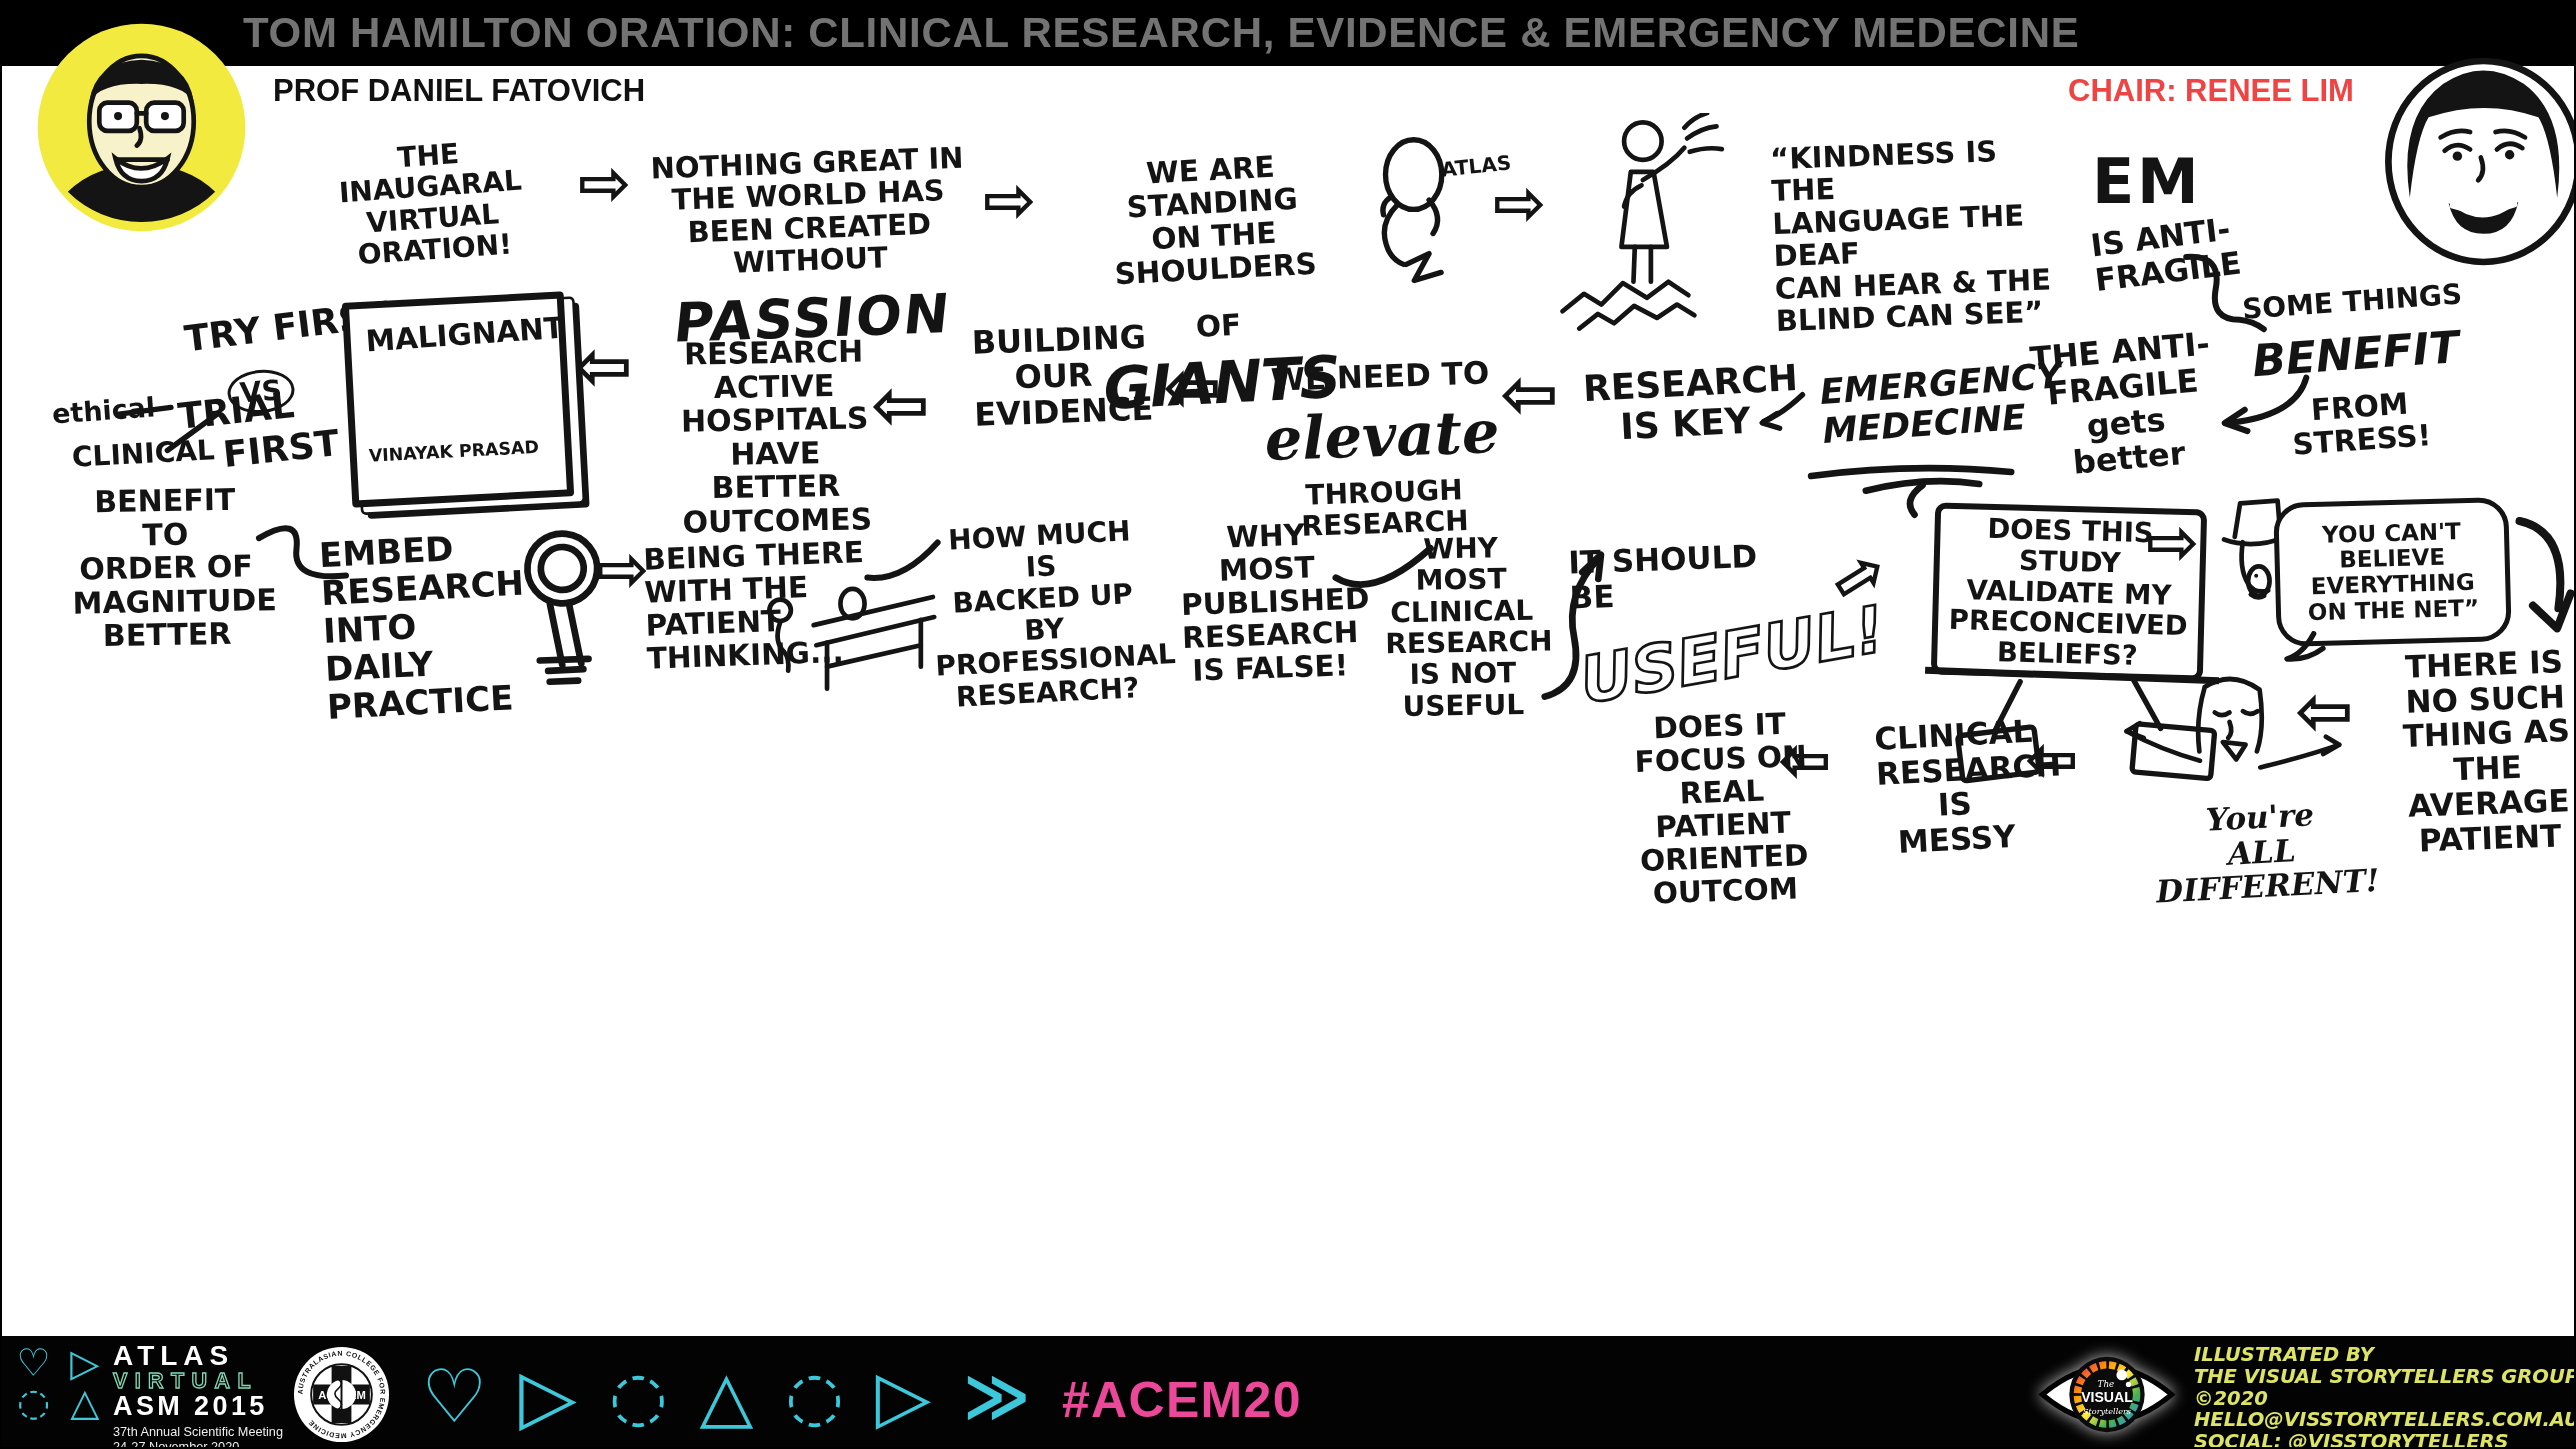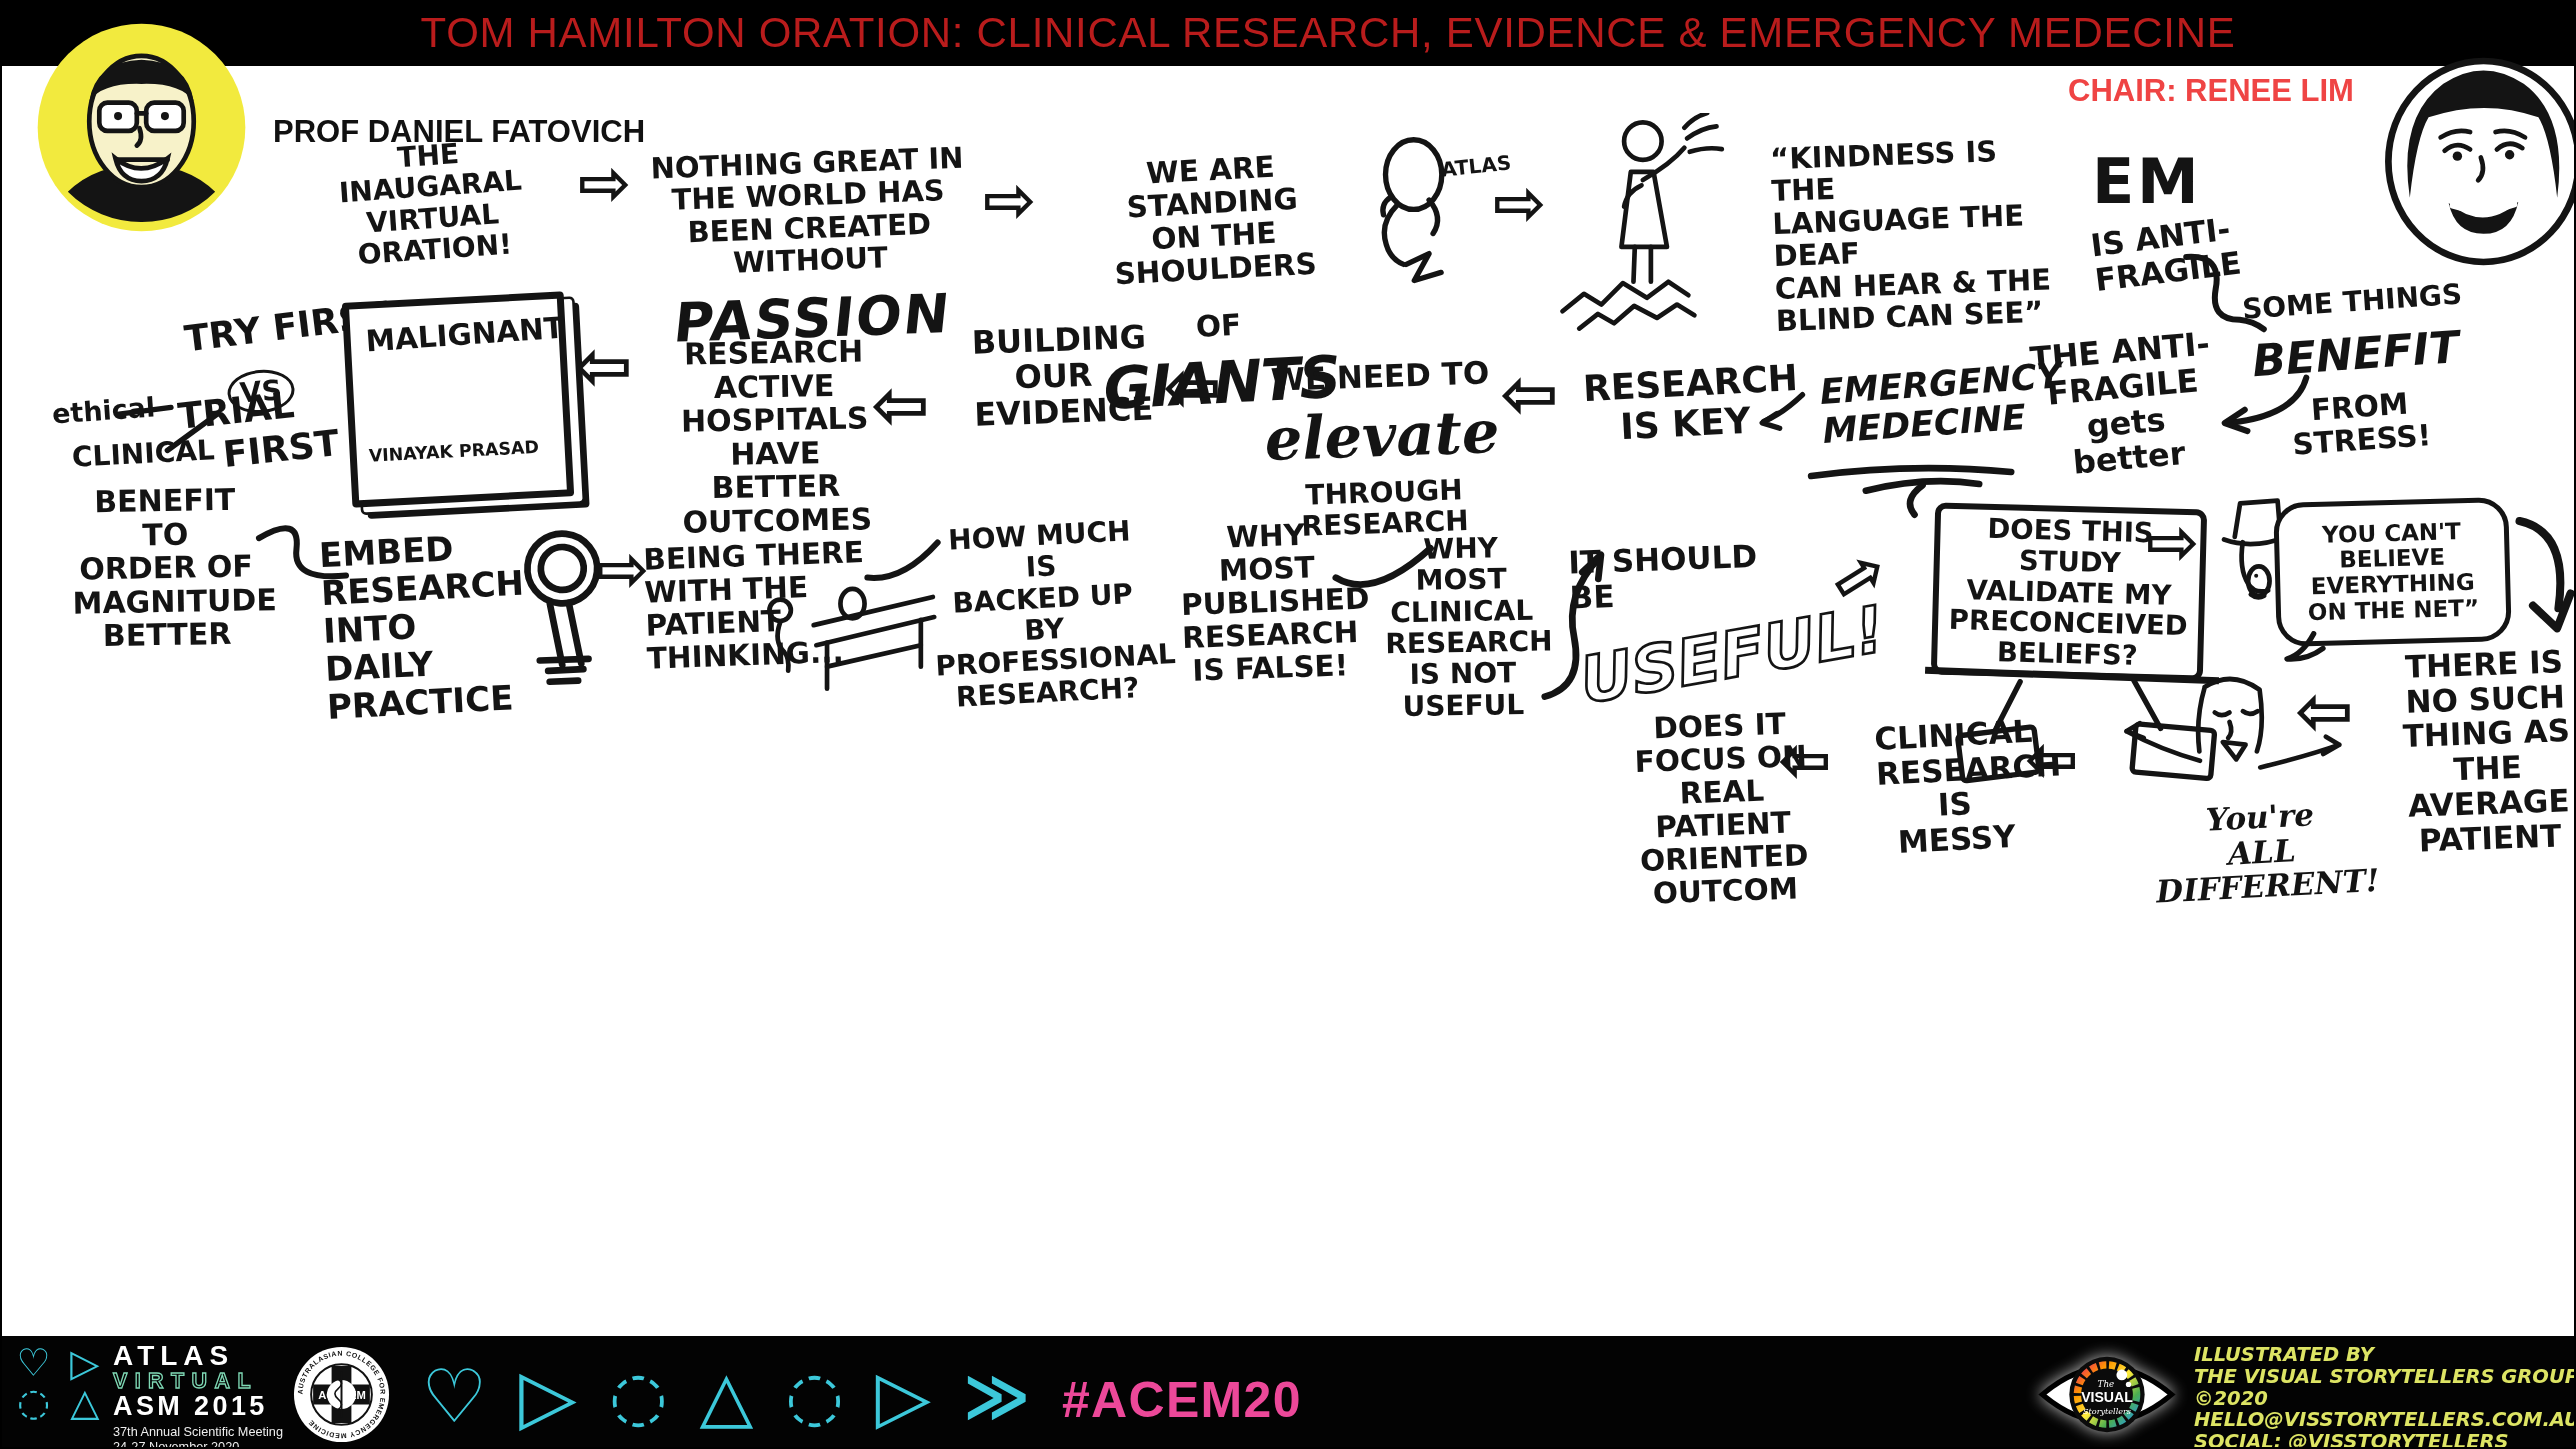--- a/index.html
+++ b/index.html
@@ -1,22 +1,22 @@
 <!DOCTYPE html>
 <html style="font-size:10.7px"><head>
 <meta charset="utf-8">
 <style>
   html,body{margin:0;padding:0;background:#222;}
   #canvas{position:relative;width:2576px;height:1449px;background:#ffffff;overflow:hidden;
           border:2.7px solid #000;box-sizing:border-box;font-family:"Liberation Sans",sans-serif;}
   
   .topbar{position:absolute;left:0;top:0;width:2576px;height:64px;background:#000;}
-  .title{position:absolute;left:241px;right:161px;top:6.7px;text-align:center;
-         font-size:42px;font-weight:normal;color:#b91c1c;letter-spacing:0.7px;white-space:nowrap;}
-  .speaker{position:absolute;left:271px;top:71px;font-size:31px;font-weight:bold;color:#111;margin-top:41px;}
+  .title{position:absolute;left:241px;right:161px;top:6.7px;text-align:left;
+         font-size:42px;font-weight:bold;color:#737373;letter-spacing:0.7px;white-space:nowrap;}
+  .speaker{position:absolute;left:271px;top:71px;font-size:31px;font-weight:bold;color:#111;}
   .chair{position:absolute;left:2066px;top:71px;font-size:31px;font-weight:bold;color:#ef4444;}
   
   .note{position:absolute;font-weight:bold;color:#141414;white-space:pre-line;text-align:center;
         line-height:1.12;font-family:"DejaVu Sans",sans-serif;}
   .arrow{position:absolute;color:#141414;font-family:"DejaVu Sans",sans-serif;font-weight:bold;line-height:1;}
   .sk{position:absolute;}
   .script{font-family:"DejaVu Serif",serif;font-style:italic;}
   .vs-circle{display:inline-block;border:3.4px solid #141414;border-radius:50%;padding:2.7px 9.4px;}
   .bubble{position:absolute;border:5.4px solid #141414;border-radius:30px;background:#fff;
           display:flex;align-items:center;justify-content:center;}

